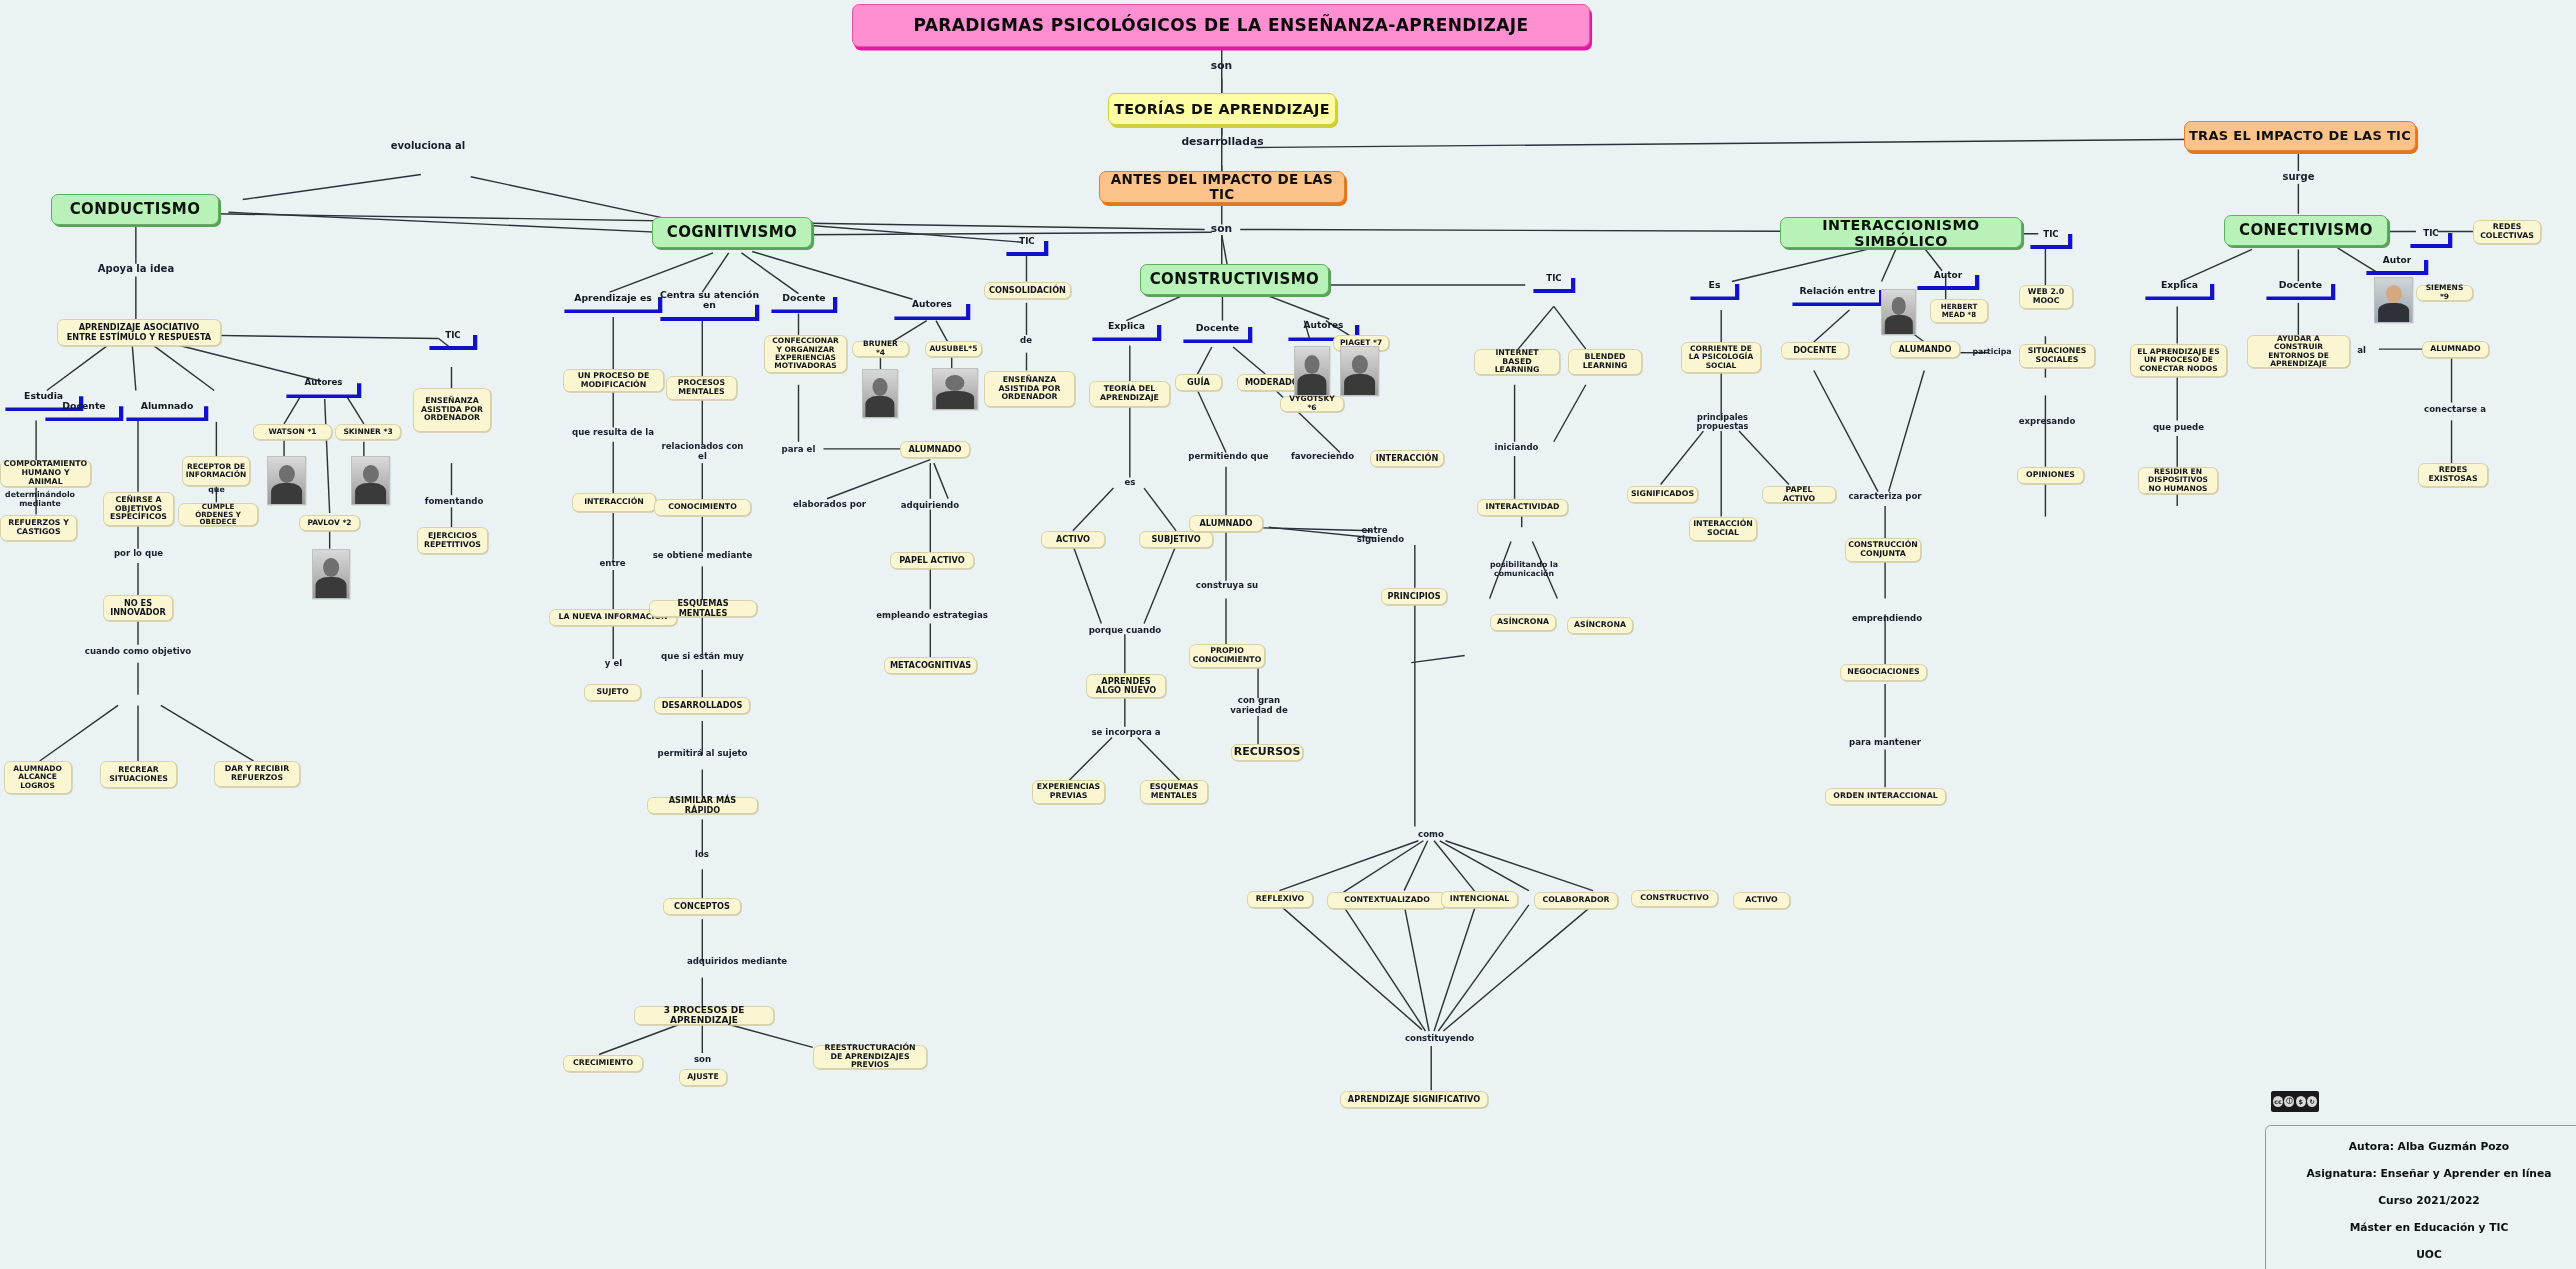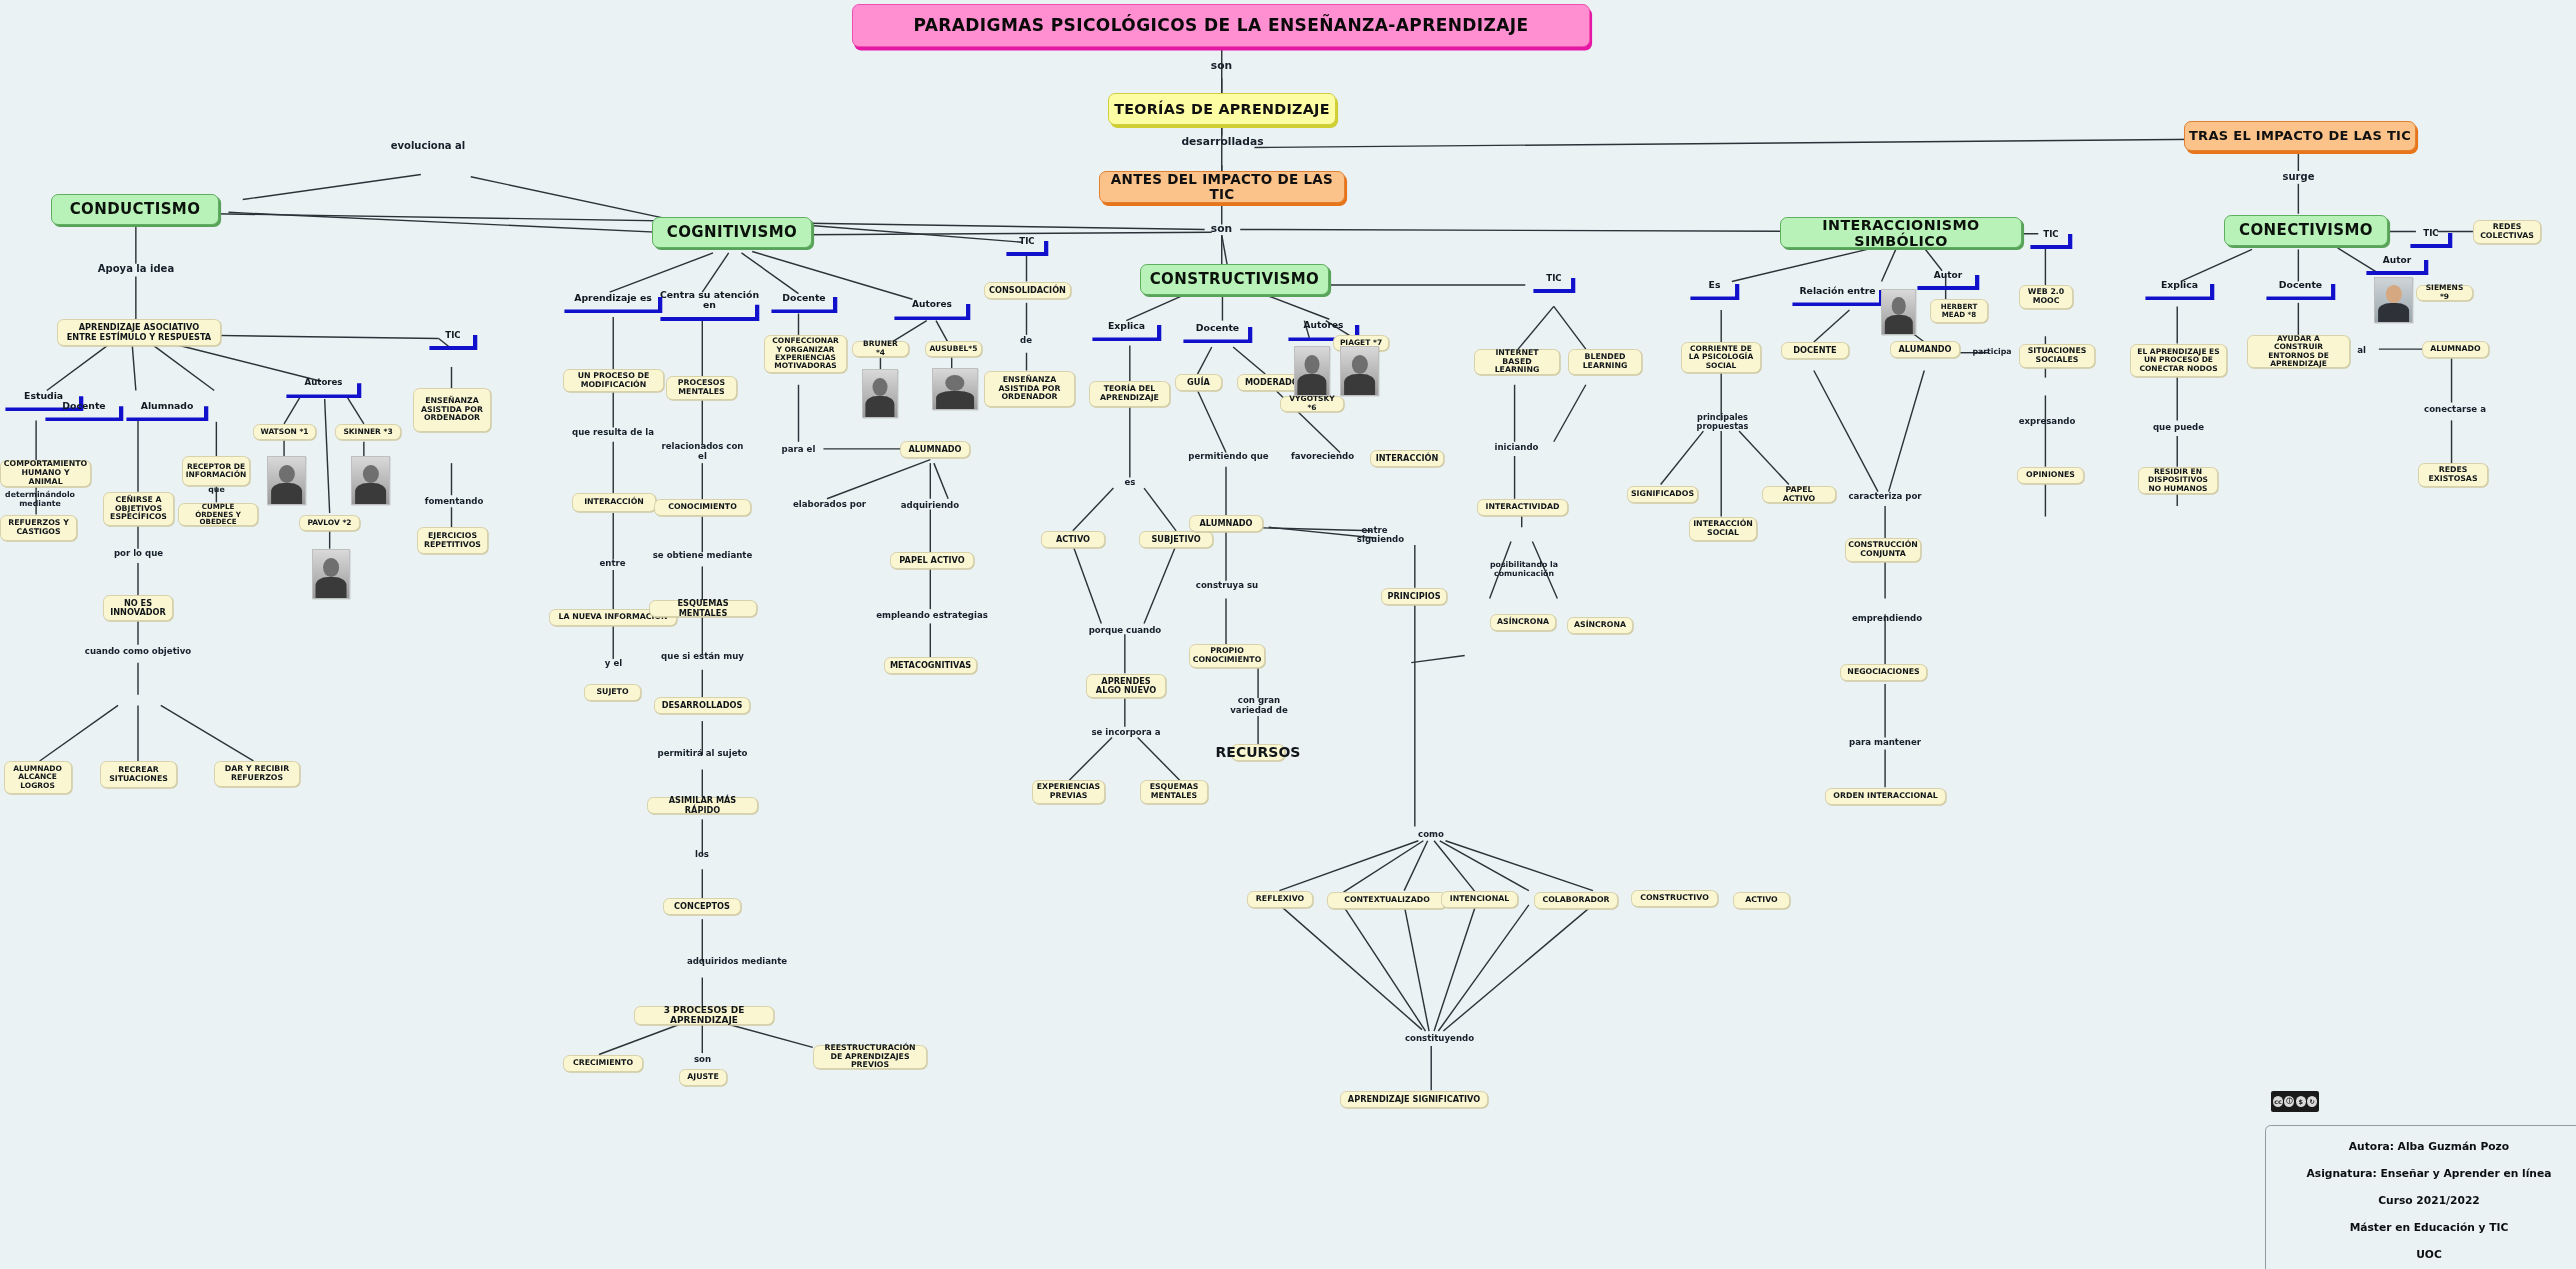--- a/index.html
+++ b/index.html
@@ -327,21 +327,21 @@
           <path d="M2 26 L66 26 L66 8" stroke="#1111cc" stroke-width="6" fill="none"></path>
         </svg>
       </span>
   </div>
 
   <div class="node concept" style="left:0px;top:460px;width:91px;height:27px;font-size:7.8px;">COMPORTAMIENTO HUMANO Y ANIMAL</div>
   <div class="node concept" style="left:103px;top:492px;width:71px;height:34px;font-size:7.8px;">CEÑIRSE A OBJETIVOS ESPECÍFICOS</div>
   <div class="node concept" style="left:182px;top:456px;width:68px;height:30px;font-size:7.5px;">RECEPTOR DE INFORMACIÓN</div>
   <div class="node concept" style="left:178px;top:503px;width:80px;height:23px;font-size:7.1px;">CUMPLE ÓRDENES Y OBEDECE</div>
   <div class="link-label" style="left:200px;top:485px;width:33px;height:11.4px;font-size:7.8px;">que</div>
-  <div class="node concept" style="left:253px;top:424px;width:63px;height:15.7px;font-size:7.5px;">WATSON *1</div>
+  <div class="node concept" style="left:253px;top:424px;width:79px;height:15.7px;font-size:7.5px;">WATSON *1</div>
   <div class="node concept" style="left:335px;top:424px;width:66px;height:15.7px;font-size:7.5px;">SKINNER *3</div>
   <div class="node concept" style="left:299px;top:515px;width:61px;height:15.7px;font-size:7.5px;">PAVLOV *2</div>
   <div class="photo" style="left:267px;top:456px;width:37px;height:47px;">
     <div class="ph-sky"></div>
       <div class="ph-head"></div>
       <div class="ph-body"></div>
     </div>
   <div class="photo" style="left:351px;top:456px;width:37px;height:47px;">
     <div class="ph-sky"></div>
       <div class="ph-head"></div>
@@ -510,21 +510,21 @@
   <div class="link-label" style="left:1287px;top:201px;width:0;height:0;"></div>
   <div class="link-label" style="left:1283px;top:202px;width:0;height:0;"></div>
   <div class="link-label" style="left:1276px;top:450px;width:93px;height:13px;font-size:8.6px;">favoreciendo</div>
   <div class="node concept" style="left:1370px;top:450px;width:74px;height:17px;font-size:8.2px;">INTERACCIÓN</div>
   <div class="node concept" style="left:1189px;top:515px;width:74px;height:17px;font-size:8.2px;">ALUMNADO</div>
   <div class="link-label" style="left:1351px;top:524px;width:47px;height:13px;font-size:8.6px;">entre</div>
   <div class="link-label" style="left:1349px;top:533px;width:63px;height:13px;font-size:8.6px;">siguiendo</div>
   <div class="link-label" style="left:1187px;top:579px;width:80px;height:13px;font-size:8.6px;">construya su</div>
   <div class="node concept" style="left:1189px;top:644px;width:76px;height:24px;font-size:7.8px;">PROPIO CONOCIMIENTO</div>
   <div class="link-label" style="left:1220px;top:696px;width:78px;height:20px;font-size:8.6px;">con gran variedad de</div>
-  <div class="node concept" style="left:1231px;top:744px;width:54px;height:17px;font-size:14px;">RECURSOS</div>
+  <div class="node concept" style="left:1231px;top:744px;width:72px;height:17px;font-size:11px;">RECURSOS</div>
   <div class="node concept" style="left:1381px;top:588px;width:66px;height:17px;font-size:8.2px;">PRINCIPIOS</div>
   <div class="link-label" style="left:1404px;top:828px;width:54px;height:13px;font-size:8.6px;">como</div>
 
   <div class="node concept" style="left:1333px;top:335px;width:56px;height:15.7px;font-size:7.5px;">PIAGET *7</div>
   <div class="node concept" style="left:1280px;top:396px;width:64px;height:15.7px;font-size:7.5px;">VYGOTSKY *6</div>
   <div class="photo" style="left:1294px;top:346px;width:34px;height:48px;">
     <div class="ph-sky"></div>
       <div class="ph-head"></div>
       <div class="ph-body"></div>
     </div>

